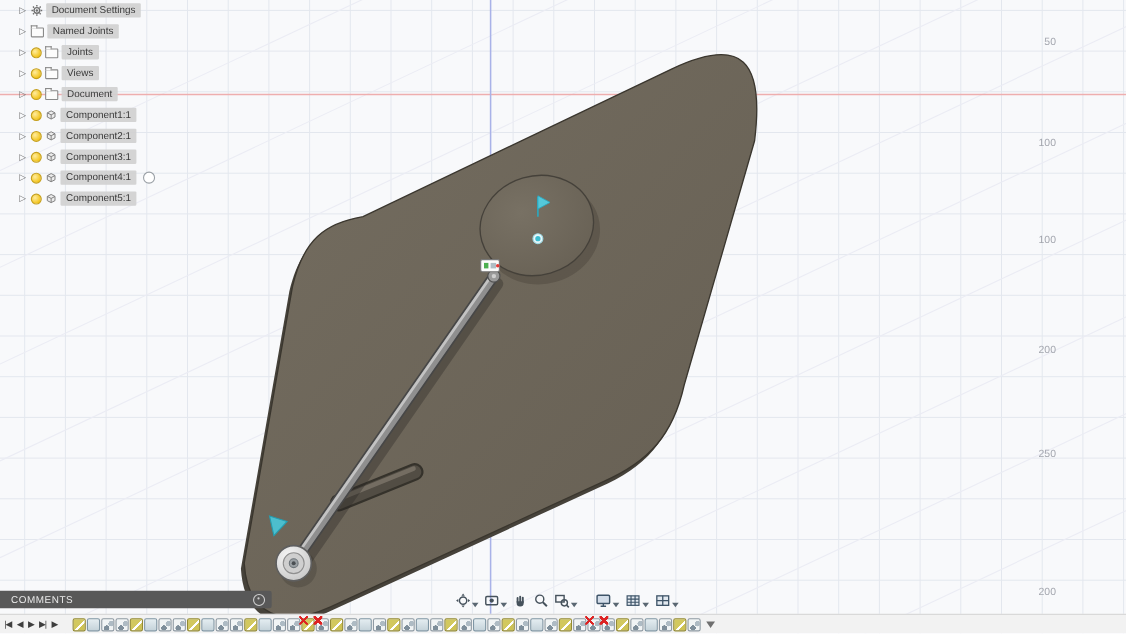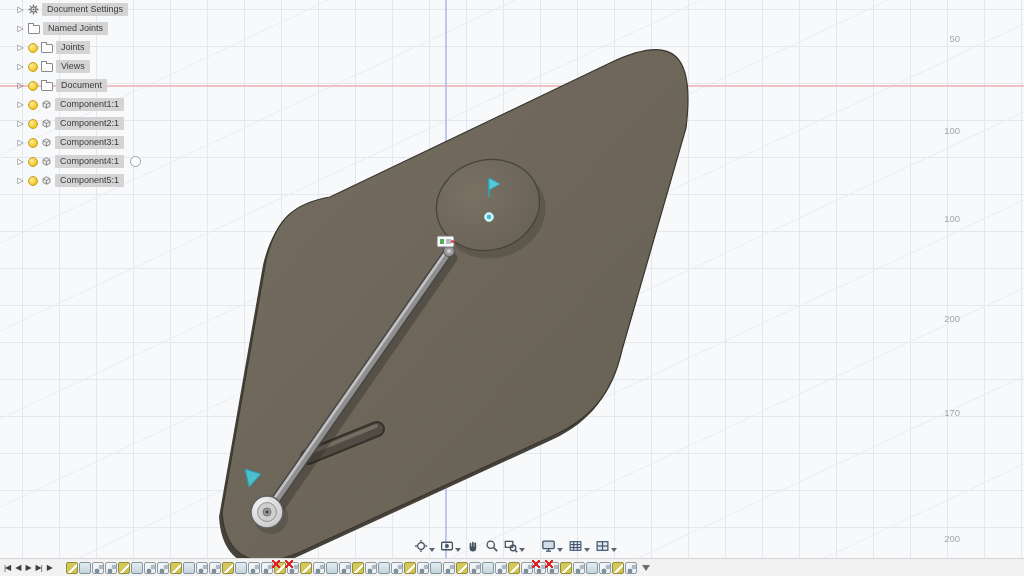--- a/index.html
+++ b/index.html
@@ -176,21 +176,21 @@
     </g>
 
     <path d="M245 469 L261 474 L249 487 Z" fill="#4cc3d4" stroke="#21a0b5" stroke-width="1" opacity="0.95"></path>
   </svg>
 
   <div id="ruler">
       <span class="ruler-num" style="top: 33px;">50</span>
       <span class="ruler-num" style="top: 125px;">100</span>
       <span class="ruler-num" style="top: 213px;">100</span>
       <span class="ruler-num" style="top: 313px;">200</span>
-      <span class="ruler-num" style="top: 407px;">170</span>
+      <span class="ruler-num" style="top: 407px;">250</span>
       <span class="ruler-num" style="top: 533px;">200</span>
     </div>
 
   <div id="browser">
     <div id="browser-items">
         <div class="b-row">
           <span class="ic-expand">▷</span>
           <svg class="ic-svg" width="11" height="11" viewBox="0 0 11 11">
             <g stroke="#6f6f6f" stroke-width="1.3" fill="none">
               <circle cx="5.5" cy="5.5" r="2.6"></circle>
@@ -266,20 +266,24 @@
           <svg class="ic-svg" width="11" height="11" viewBox="0 0 11 11">
             <path d="M2 3.6 L5.5 1.8 L9 3.6 L9 7.4 L5.5 9.2 L2 7.4 Z" fill="#ececec" stroke="#808080" stroke-width="0.9"></path>
             <path d="M2 3.6 L5.5 5.4 L9 3.6 M5.5 5.4 V9.2" fill="none" stroke="#808080" stroke-width="0.9"></path>
           </svg>
           <span class="b-pill">Component5:1</span>
         </div>
       </div>
   </div>
 
 
+  <div id="comments">
+    <span class="cm-label">COMMENTS</span>
+    <span class="cm-ic"></span>
+  </div>
 
   <div id="navbar">
     <div class="nav-group" id="nav-view-group">
         <div class="nav-btn">
           <svg width="14" height="14" viewBox="0 0 13 13">
             <circle cx="6.5" cy="6.5" r="3.1" stroke="#46525c" stroke-width="1.2" fill="none"></circle>
             <g fill="#46525c">
               <path d="M6.5 0.6 L5.1 2.4 H7.9 Z"></path>
               <path d="M6.5 12.4 L5.1 10.6 H7.9 Z"></path>
               <path d="M0.6 6.5 L2.4 5.1 V7.9 Z"></path>

